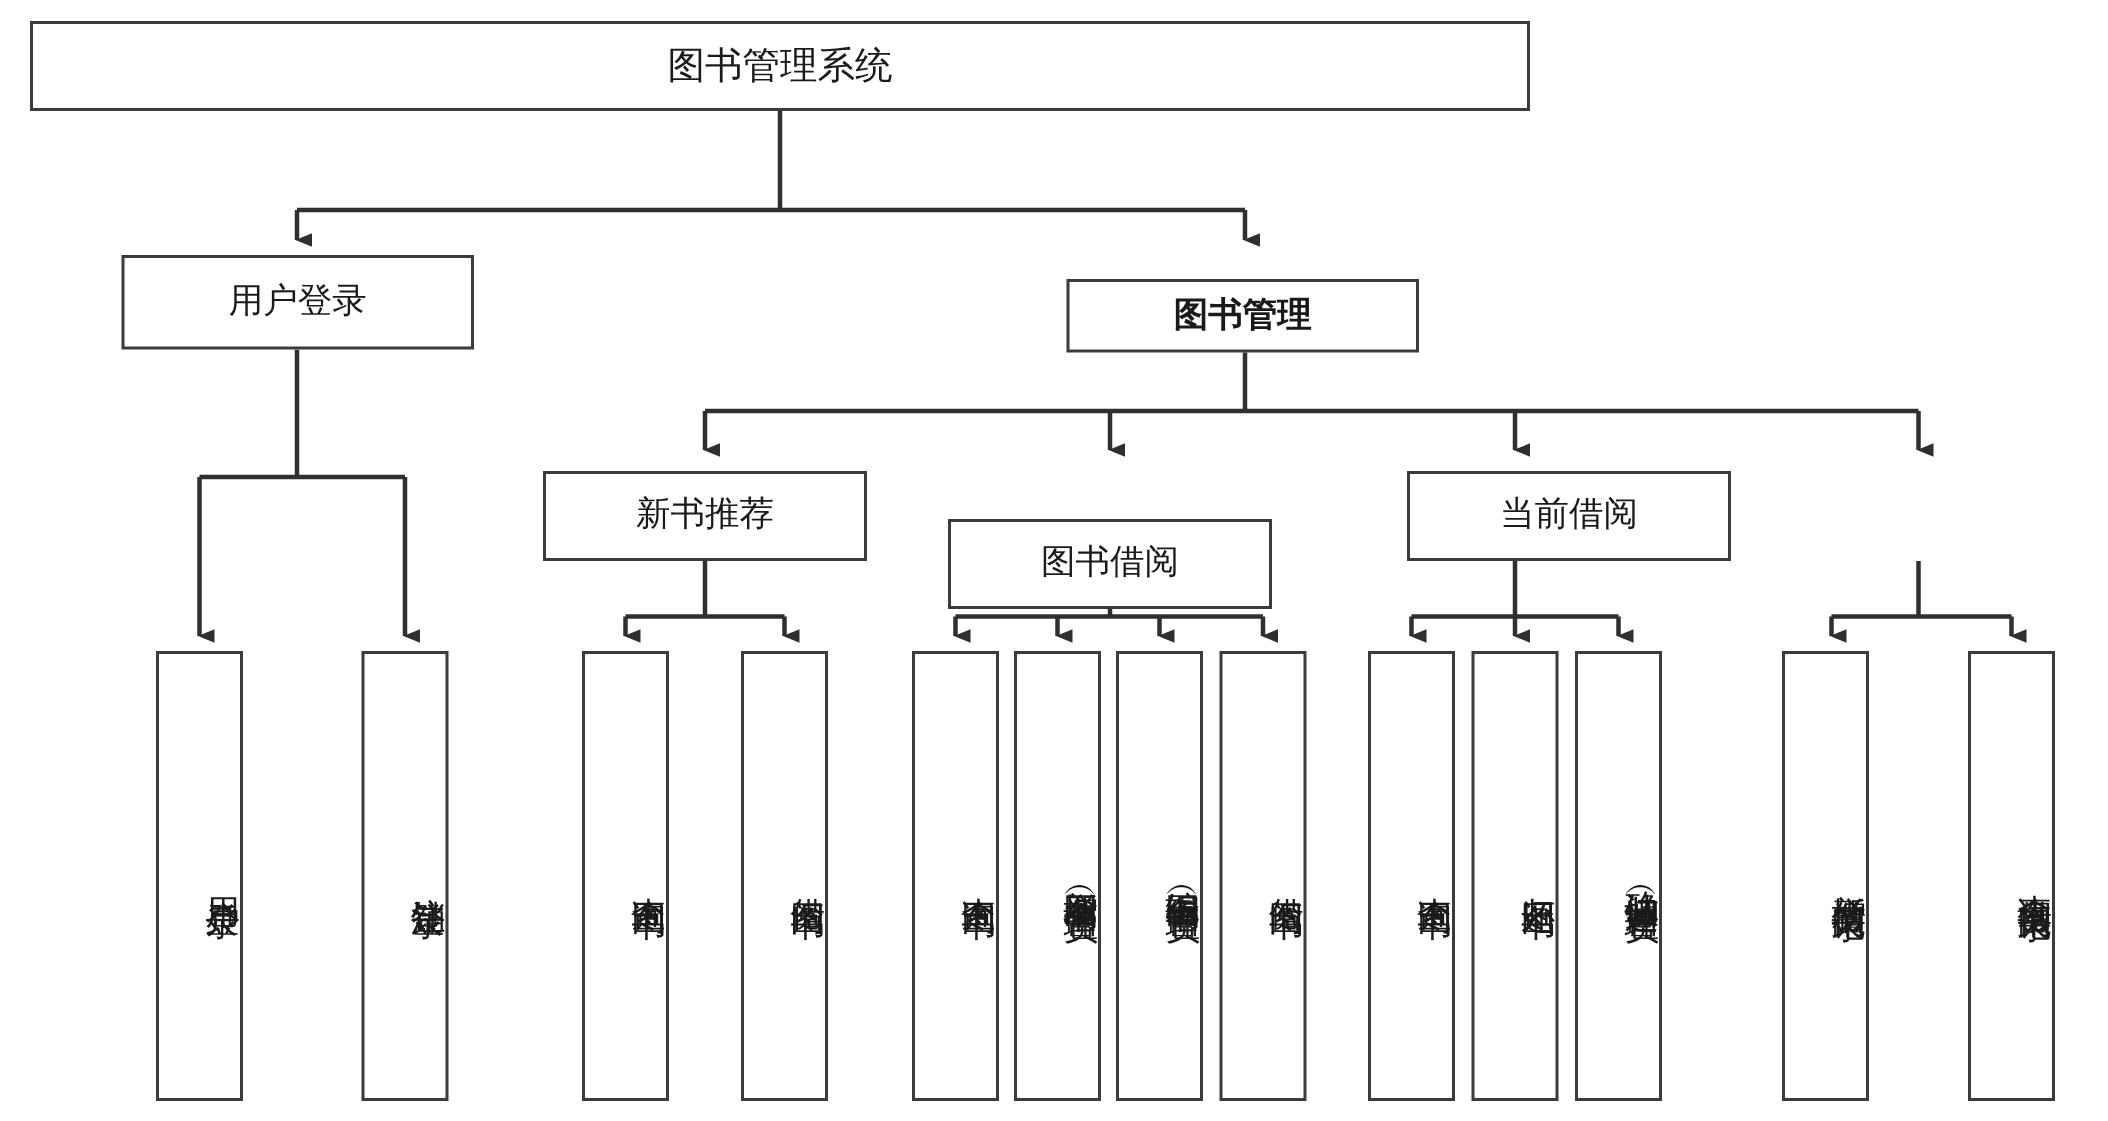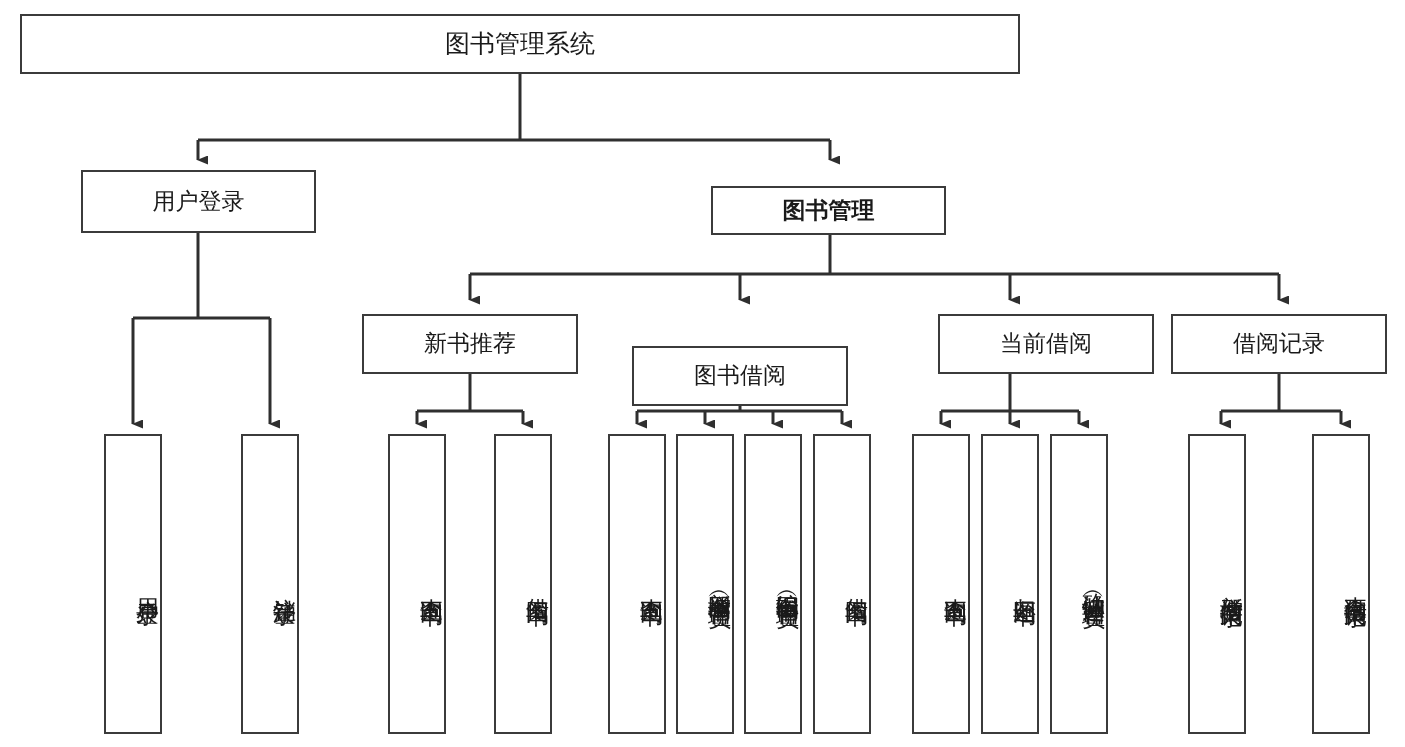--- a/index.html
+++ b/index.html
@@ -141,23 +141,20 @@
 
   <div class="node lvl3" style="left:362px; top:314px; width:216px; height:60px;">
     <span>新书推荐</span>
   </div>
   <div class="node lvl3" style="left:632px; top:314px; width:216px; height:60px;margin-top:32px;">
     <span>图书借阅</span>
   </div>
   <div class="node lvl3" style="left:902px; top:314px; width:216px; height:60px;margin-left:36px;">
     <span>当前借阅</span>
   </div>
-  <div class="node lvl3" style="left:1171px; top:314px; width:216px; height:60px;">
-    <span>借阅记录</span>
-  </div>
 
   <div class="node leaf" style="left:104px; top:434px; width:58px; height:300px;">
     <span class="leaf-text">用户登录</span>
   </div>
   <div class="node leaf" style="left:241px; top:434px; width:58px; height:300px;">
     <span class="leaf-text">注销登录</span>
   </div>
 
   <div class="node leaf" style="left:388px; top:434px; width:58px; height:300px;">
     <span class="leaf-text">查询图书</span>

